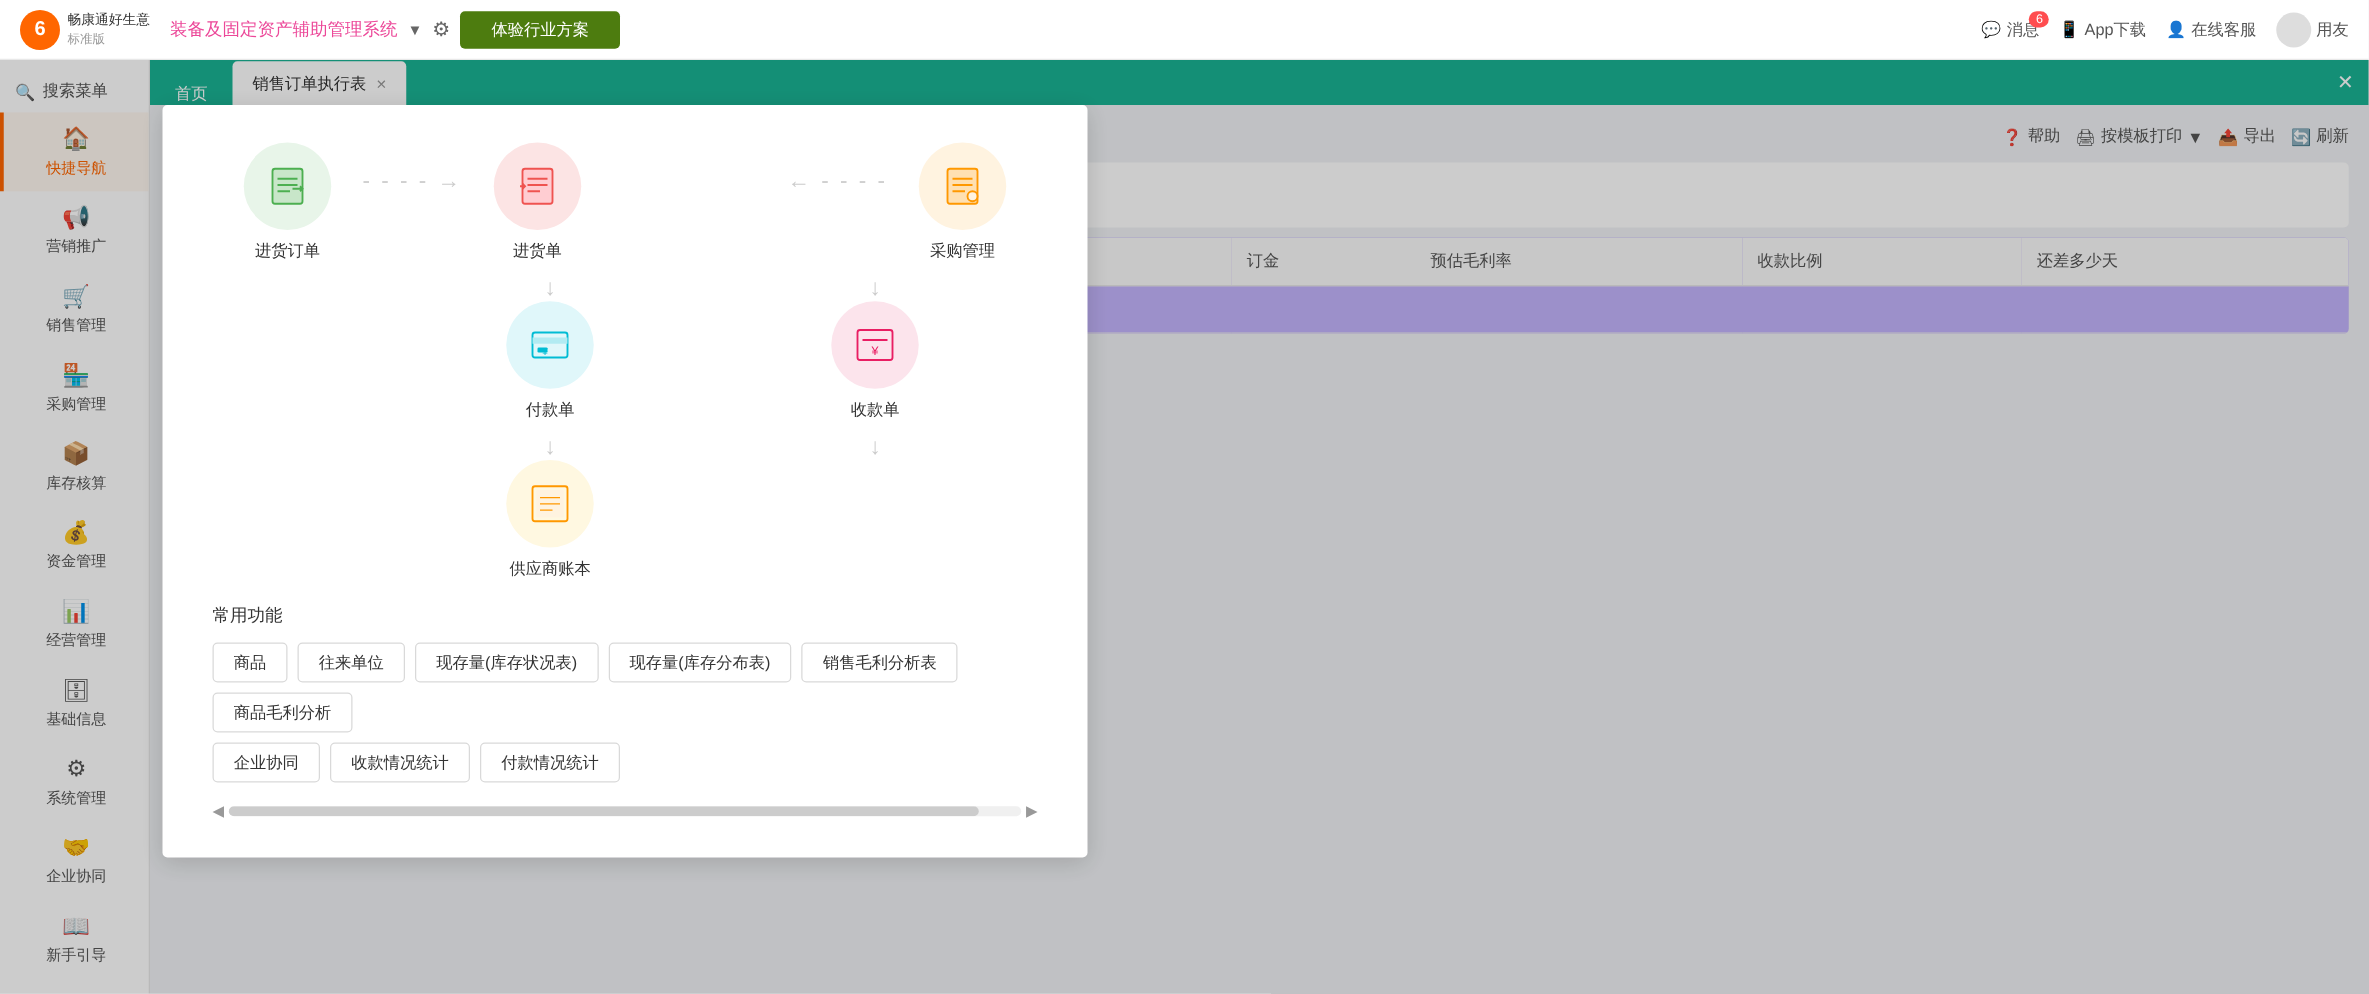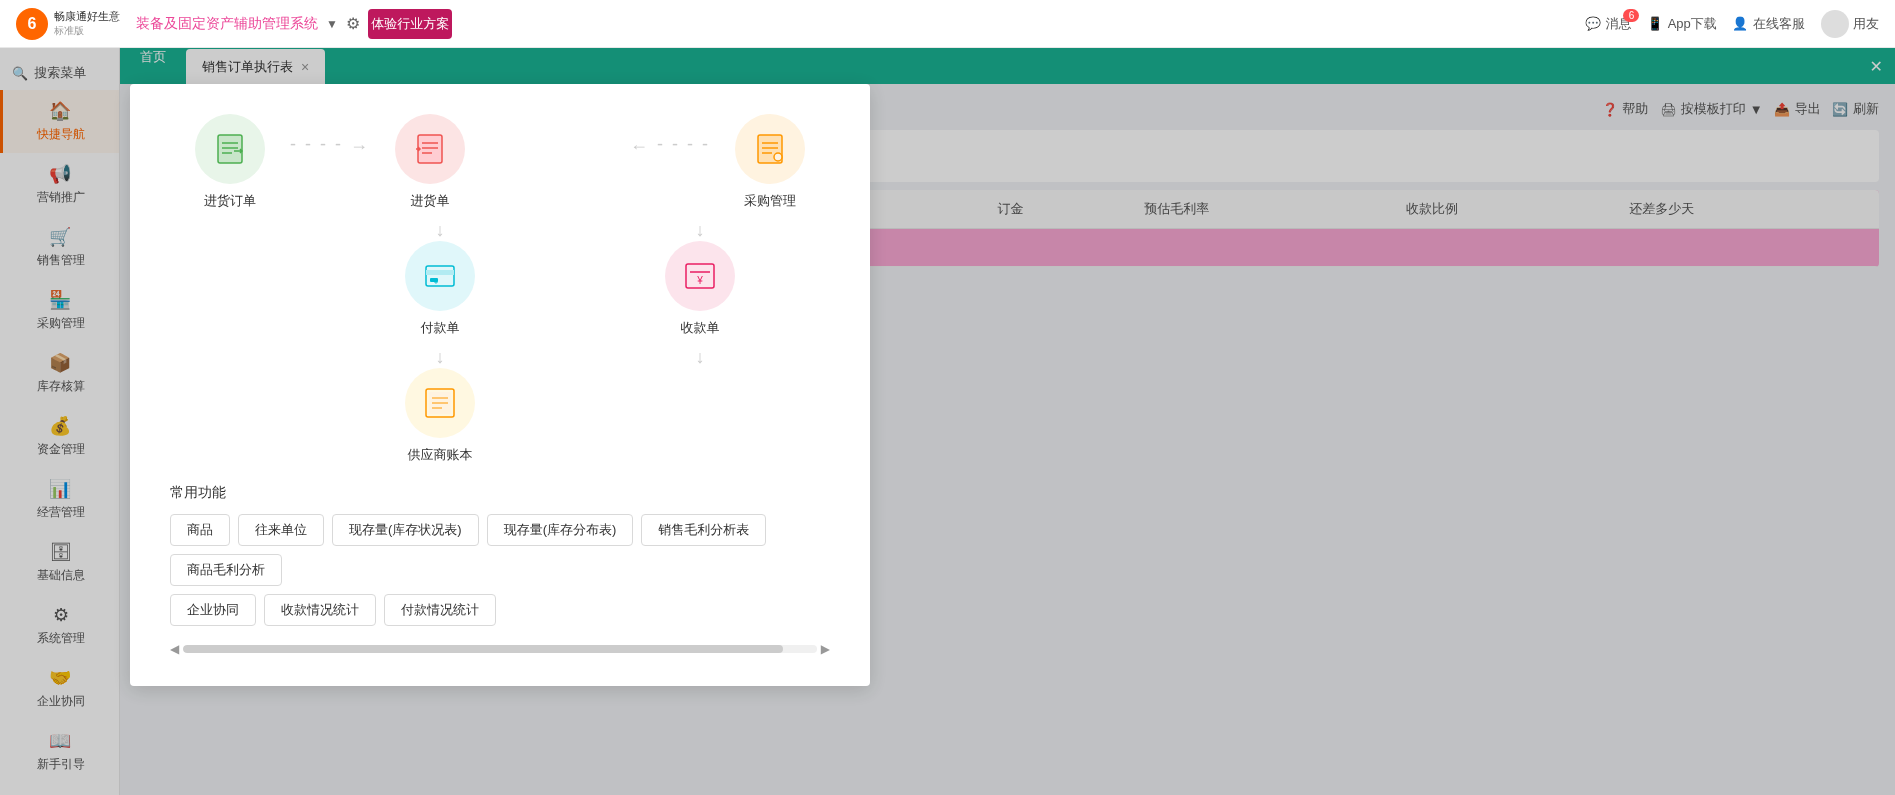--- a/index.html
+++ b/index.html
@@ -57,25 +57,25 @@
       font-size: 12px;
     }
     .gear-btn {
       background: none;
       border: none;
       cursor: pointer;
       color: #666;
       font-size: 16px;
     }
     .experience-btn {
-      background: #be185d;
+      background: #4d7c0f;
       color: white;
       border: none;
       border-radius: 4px;
-      padding: 6px 3px;
+      padding: 6px 25px;
       cursor: pointer;
       font-size: 13px;
     }
 
     .header-right {
       display: flex;
       align-items: center;
       gap: 16px;
     }
     .header-right-item {
@@ -169,21 +169,21 @@
       background: #1ab394;
       display: flex;
       align-items: center;
       padding: 0;
       flex-shrink: 0;
     }
     .tab-home {
       padding: 0 20px;
       height: 100%;
       display: flex;
-      align-items: flex-start;
+      align-items: flex-end;
       color: white;
       font-size: 13px;
       cursor: pointer;
       background: transparent;
     }
     .tab-active {
       padding: 0 16px;
       height: 100%;
       display: flex;
       align-items: center;
@@ -289,21 +289,21 @@
       min-width: 160px;
     }
     .more-conditions {
       color: #1890ff;
       font-size: 13px;
       cursor: pointer;
     }
 
     
     .data-table {
-      background: #f9a8d4;
+      background: #c4b5fd;
       border-radius: 4px;
       overflow: auto;
     }
     .data-table table {
       width: 100%;
       border-collapse: collapse;
       font-size: 13px;
     }
     .data-table th {
       background: #fafafa;

